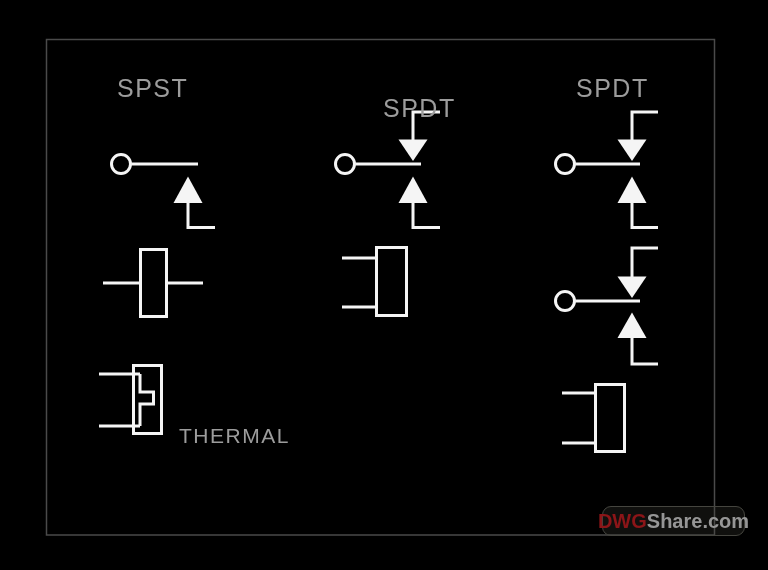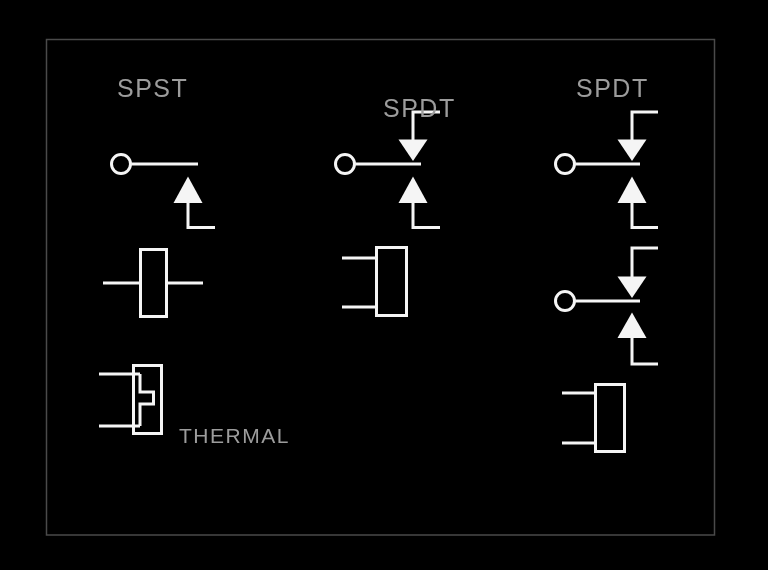--- a/index.html
+++ b/index.html
@@ -125,14 +125,18 @@
       <path d="M562,443 H594" class="s"></path>
     </g>
   </svg>
 
   <div class="lbl" style="left:117px; top:76px;">SPST</div>
   <div class="lbl" style="left:383px; top:76px;margin-top:20px;">SPDT</div>
   <div class="lbl" style="left:576px; top:76px;">SPDT</div>
   <div class="lbl lbl-thermal" style="left:179px; top:409px;margin-top:16px;">THERMAL</div>
 
 
+  <div class="watermark">
+    <span class="wm-red">DWG</span>
+      <span class="wm-gray">Share.com</span>
+  </div>
 
 </div>
 
 </body></html>

